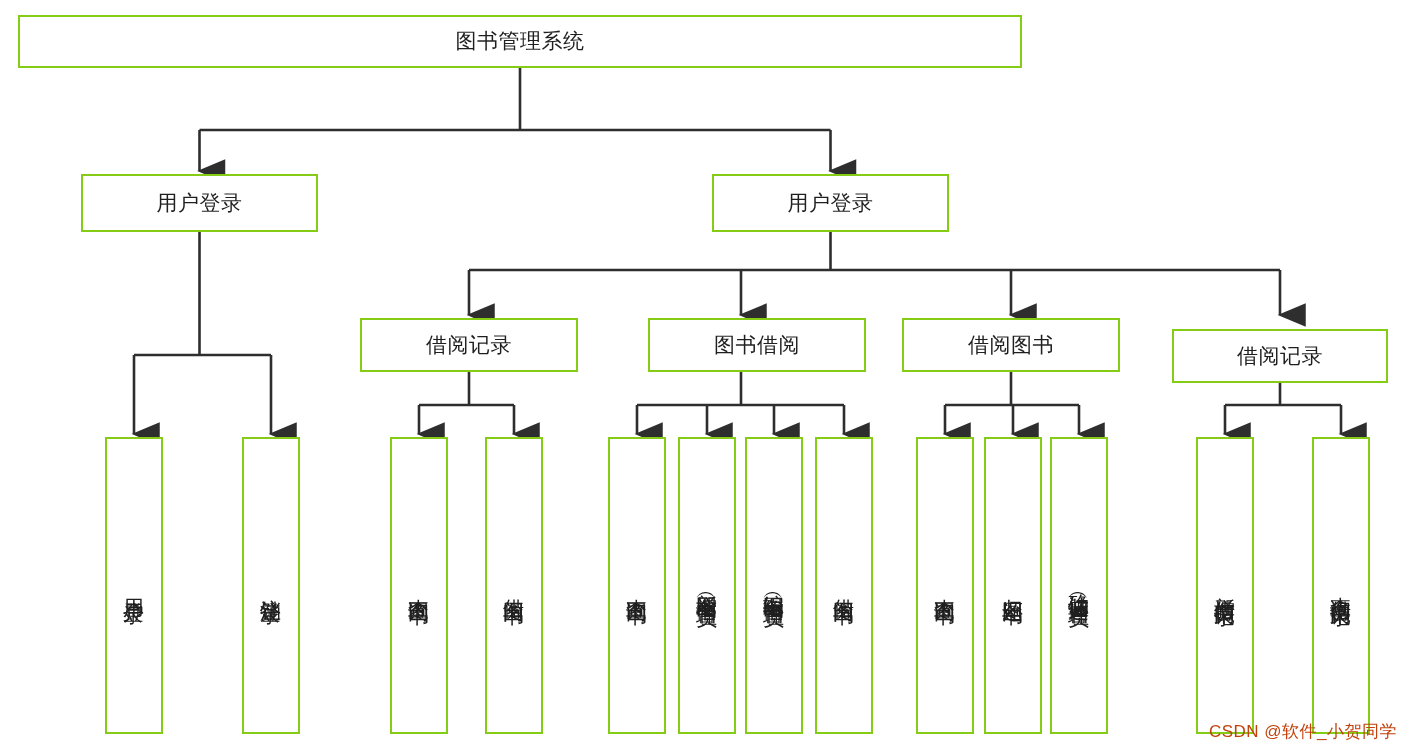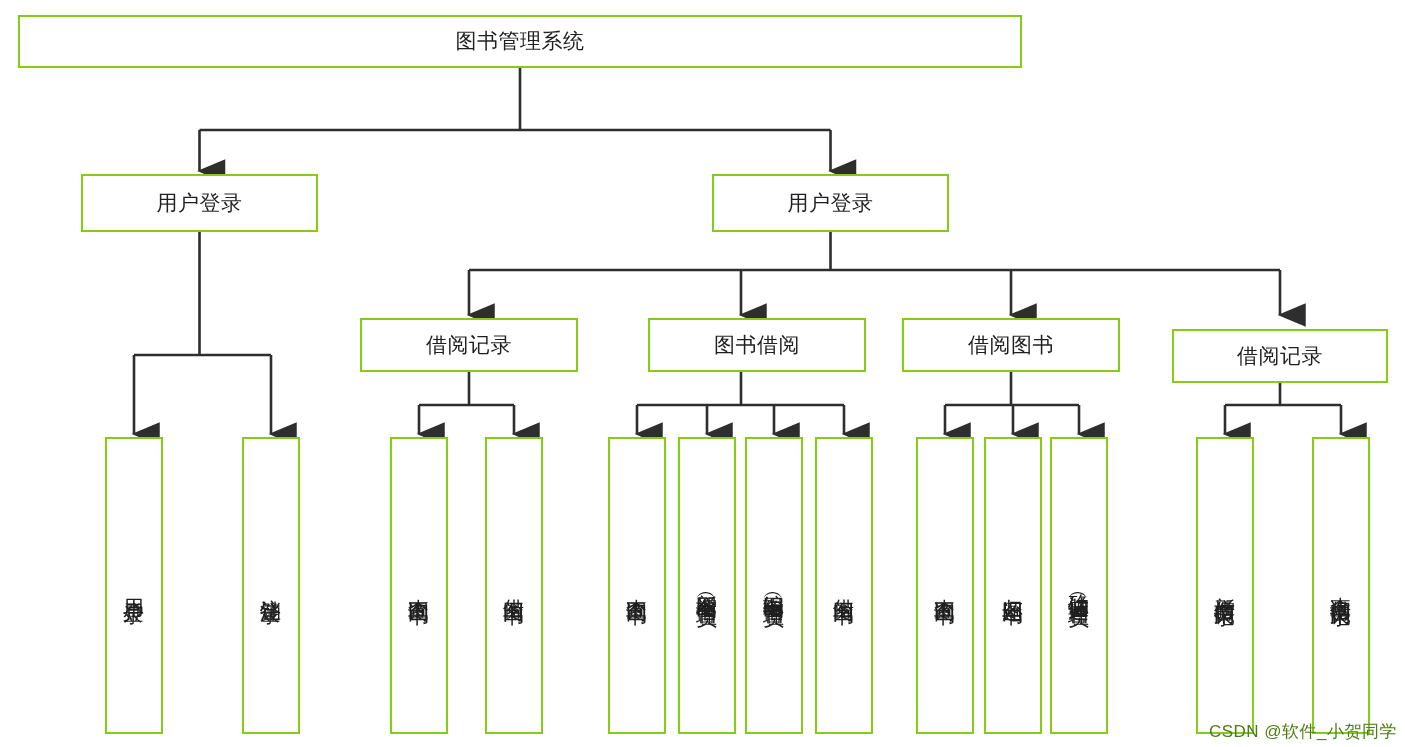--- a/index.html
+++ b/index.html
@@ -49,21 +49,21 @@
     white-space: nowrap;
     font-size: 21px;
     letter-spacing: 2px;
     line-height: 1;
   }
   .watermark {
     position: absolute;
     right: 8px;
     bottom: 4px;
     font-size: 17px;
-    color: #4d7c0f;
+    color: #c2410c;
     white-space: nowrap;
     letter-spacing: 0.5px;
   }
 </style>
 </head>
 <body>
 
 <div id="canvas">
 
   <svg id="edges" viewBox="0 0 1405 747" width="1405" height="747" xmlns="http://www.w3.org/2000/svg">

